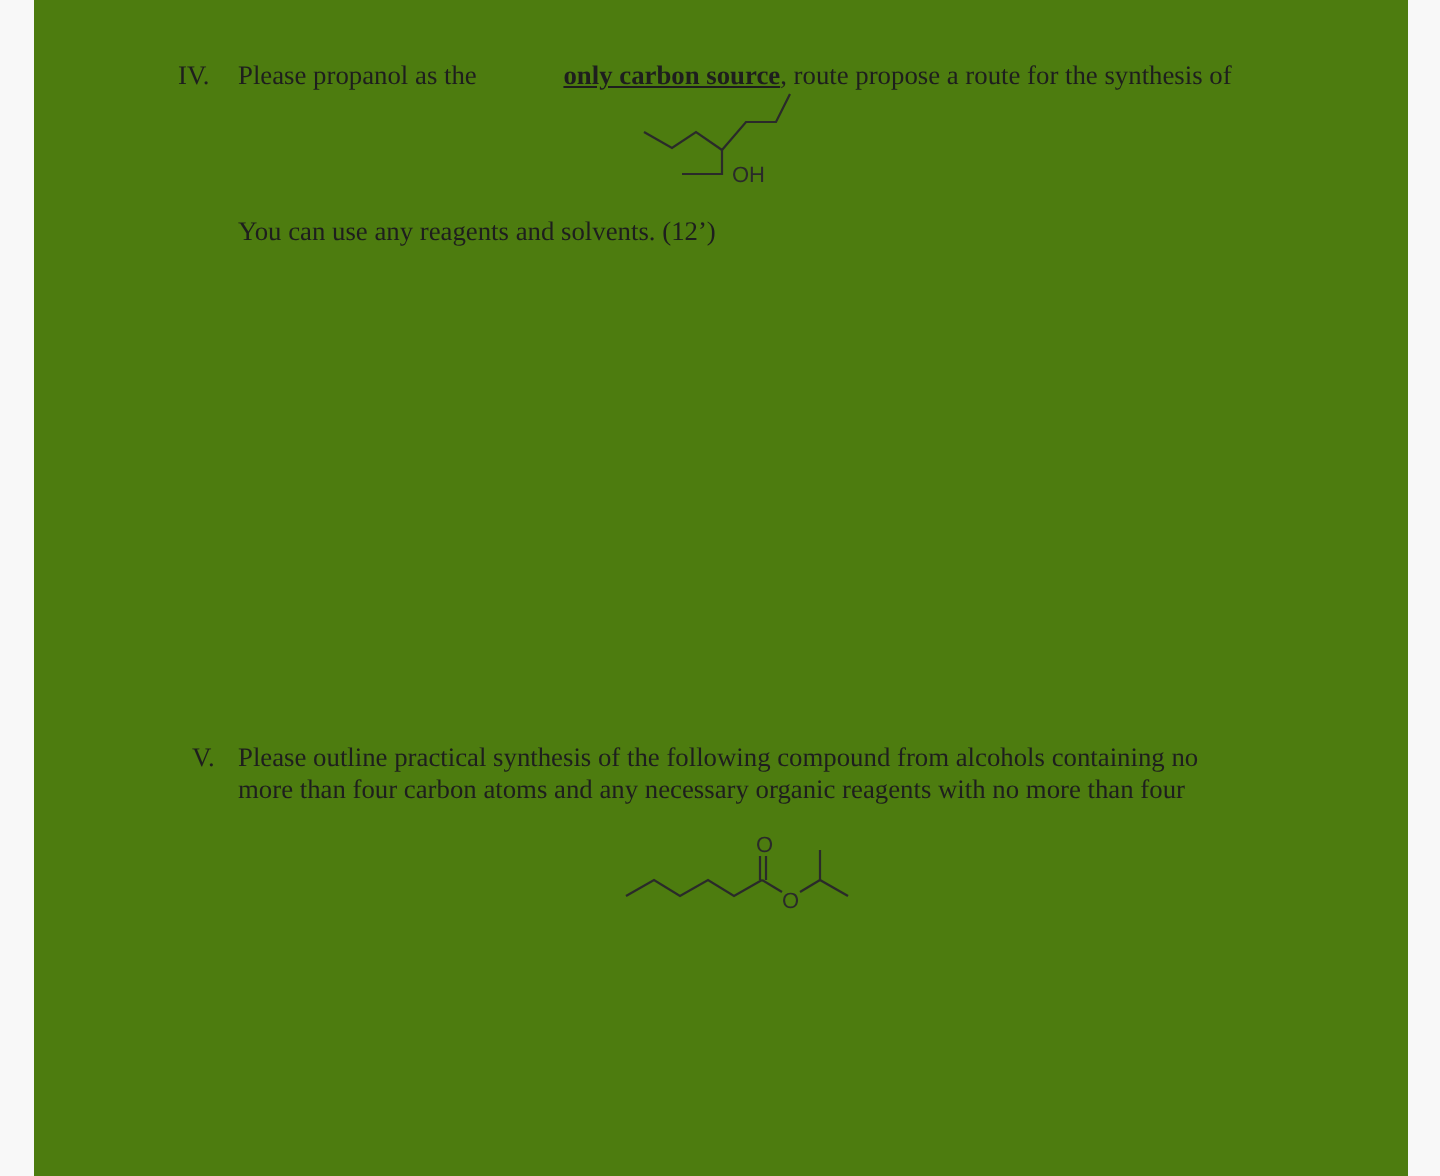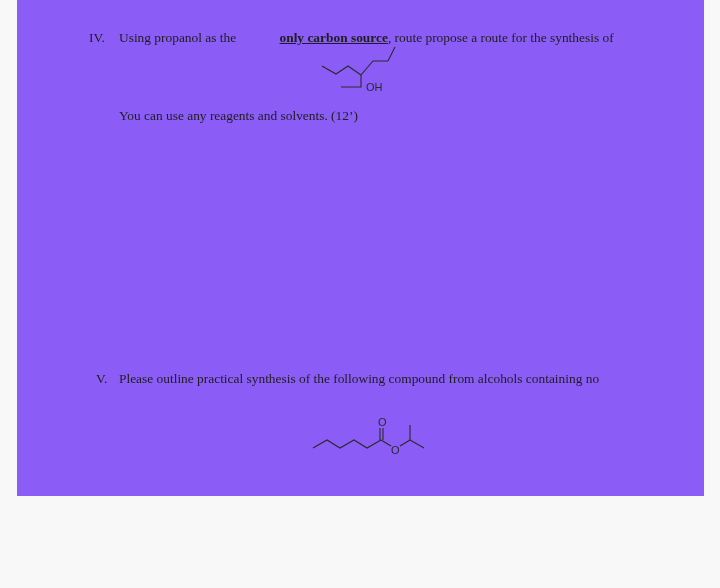--- a/index.html
+++ b/index.html
@@ -8,22 +8,22 @@
       width: 720px;
       height: 588px;
       background: #f8f8f8;
       overflow: hidden;
     }
     .page {
       position: absolute;
       left: 17px;
       top: 0;
       width: 687px;
-      height: 496px;
-      background: #8b5cf6;
+      height: 588px;
+      background: #4d7c0f;
     }
     .q {
       position: absolute;
       font-family: "Liberation Serif", "DejaVu Serif", serif;
       font-size: 13.4px;
       color: #1e1e1e;
       line-height: 16px;
     }
     .qnum {
       position: absolute;
@@ -60,41 +60,42 @@
     }
   </style>
 </head>
 <body>
 
 <div class="page">
 
   <div class="q" style="left:0;top:0;">
     <span class="qnum" style="left:72px;top:30px;">IV.</span>
     <span class="qtext" style="left:102px;top:30px;">
-      <span>Using propanol as the </span><span class="em">only carbon source</span><span>, route propose a route for the synthesis of</span>
+      <span>Please propanol as the </span><span class="em">only carbon source</span><span>, route propose a route for the synthesis of</span>
     </span>
 
     <svg class="mol" style="left:0;top:0;" width="687" height="120" viewBox="17 0 687 120">
 
       <polyline points="322,66 336,74 348,66 361,75"></polyline>
 
       <polyline points="361,75 373,61 388,61 395,47"></polyline>
 
       <polyline points="361,75 361,87 341,87"></polyline>
 
       <text x="366" y="91">OH</text>
     </svg>
 
     <span class="qtext" style="left:102px;top:108px;">You can use any reagents and solvents. (12’)</span>
   </div>
 
   <div class="q" style="left:0;top:0;">
     <span class="qnum" style="left:79px;top:371px;">V.</span>
     <div class="qtext-block" style="left:102px;top:371px;">
       <div>Please outline practical synthesis of the following compound from alcohols containing no</div>
+      <div>more than four carbon atoms and any necessary organic reagents with no more than four</div>
     </div>
 
     <svg class="mol" style="left:0;top:0;" width="687" height="470" viewBox="17 0 687 470">
 
       <polyline points="313,448 327,440 340,448 354,440 367,448 381,440"></polyline>
 
       <line x1="380" y1="440" x2="380" y2="428"></line>
       <line x1="383" y1="440" x2="383" y2="428"></line>
       <text x="378" y="426">O</text>
 

